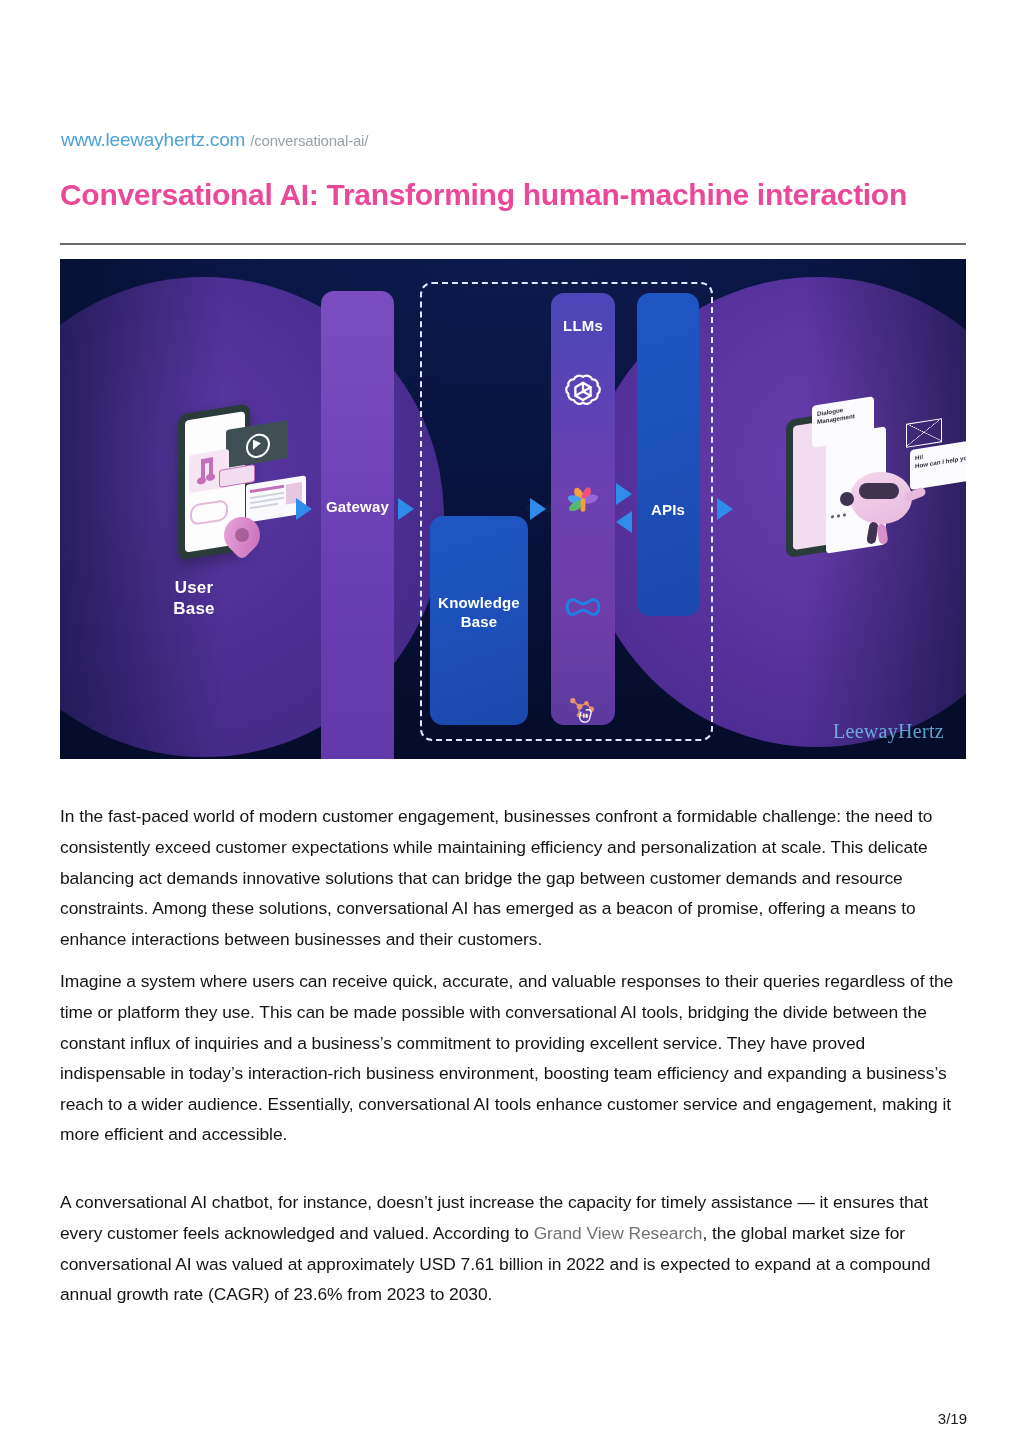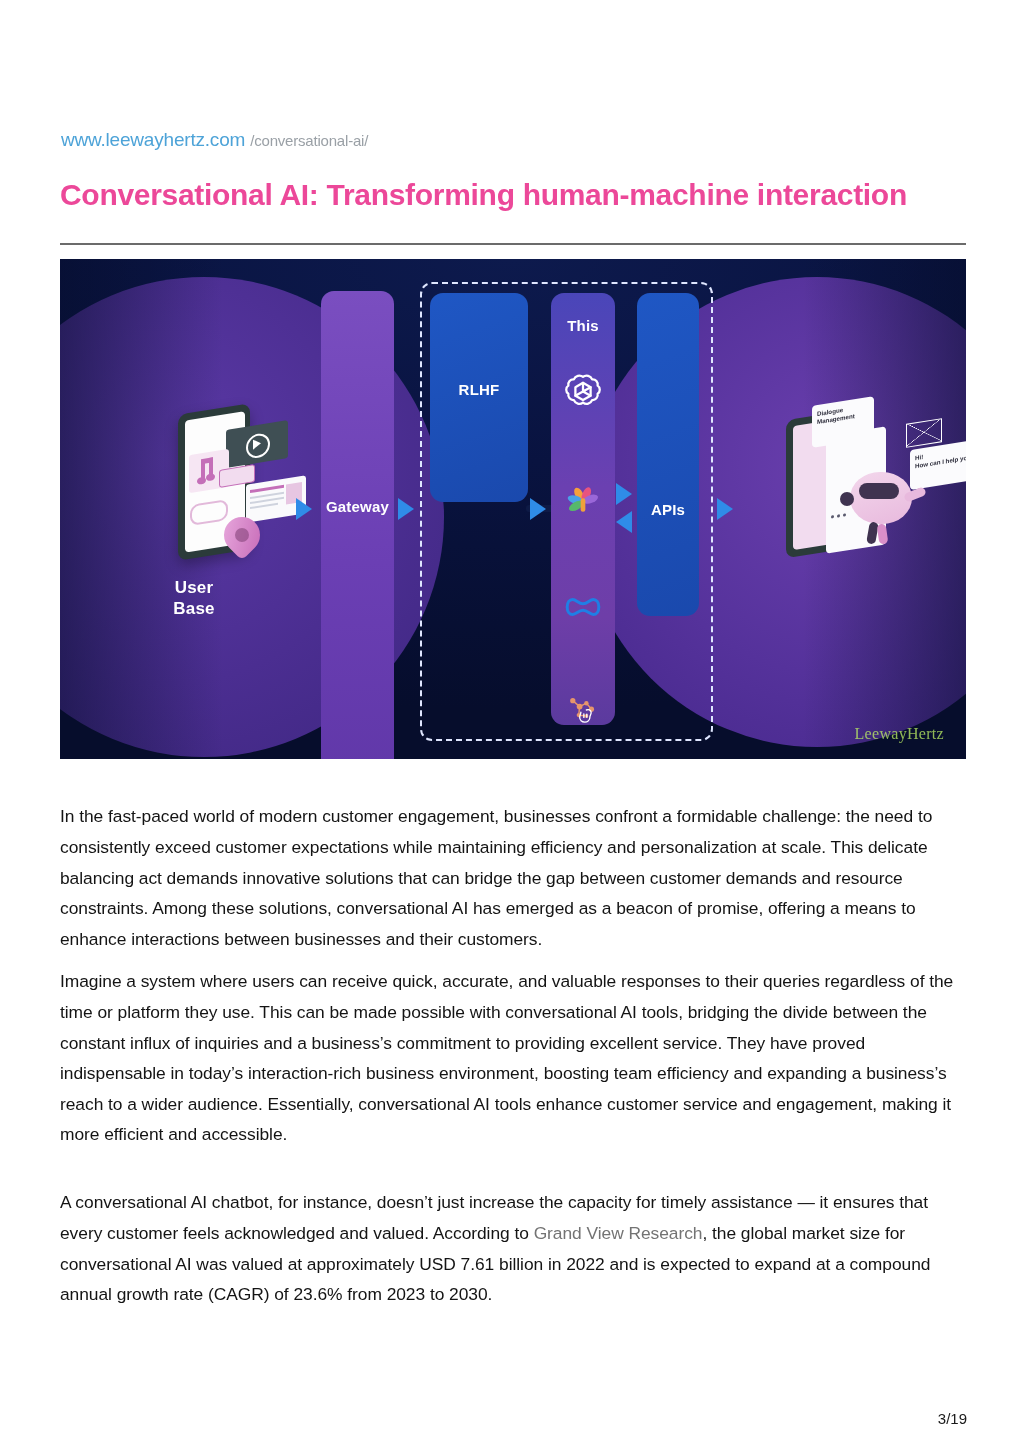--- a/index.html
+++ b/index.html
@@ -97,21 +97,21 @@
   .connector{position:absolute;left:466px;top:246px;width:30px;height:7px;background:#0e1a46;border-radius:3px;}
 
   
   .illus{position:absolute;}
   .cap{
     position:absolute;text-align:center;color:#fff;font-weight:bold;
     font-size:17px;line-height:1.25;letter-spacing:.2px;
   }
   .cap-left{left:34px;top:318px;width:200px;}
 
-  .wm{position:absolute;right:22px;bottom:16px;color:#bef264;font-size:16px;
+  .wm{position:absolute;right:22px;bottom:16px;color:#7dd3fc;font-size:20px;
       font-family:"Liberation Serif", serif;opacity:.75;letter-spacing:.3px;}
 
   
   .phone{
     position:absolute;left:118px;top:150px;width:72px;height:146px;
     background:#2b3b3a;border-radius:9px;transform:skewY(-9deg);
     box-shadow:0 6px 14px rgba(0,0,0,.3);
   }
   .phone-inner{position:absolute;left:7px;top:7px;right:5px;bottom:7px;background:#fdfdfd;border-radius:4px;}
   .card{position:absolute;border-radius:3px;transform:skewY(-9deg);}
@@ -206,31 +206,34 @@
     <div class="arw r" style="left:236px;top:239px;"></div>
 
     <div class="col gateway">
       <div class="clabel">Gateway</div>
     </div>
 
     <div class="arw r" style="left:338px;top:239px;"></div>
 
     <div class="dashed"></div>
 
-    <div class="col rlhf">
-      <div class="clabel">RLHF</div>
-    </div>
-
+
+    <div class="col kb">
+      <div class="clabel">
+        <div>Knowledge</div>
+        <div>Base</div>
+      </div>
+    </div>
 
     <div class="connector"></div>
 
     <div class="arw r" style="left:470px;top:239px;"></div>
 
     <div class="col llms">
-      <div class="clabel">This</div>
+      <div class="clabel">LLMs</div>
 
       <div class="logo" style="top:78px;">
         <svg width="38" height="38" viewBox="0 0 40 40" fill="none" stroke="#ffffff" stroke-width="2.4" stroke-linejoin="round" stroke-linecap="round">
           <path d="M20 6.2c3.3-2.6 8.1-1.2 9.6 2.6 3.6-.4 6.6 3 5.8 6.6 3 1.9 3 6.7 0 8.6.8 3.6-2.2 7-5.8 6.6-1.5 3.8-6.3 5.2-9.6 2.6-3.3 2.6-8.1 1.2-9.6-2.6-3.6.4-6.6-3-5.8-6.6-3-1.9-3-6.7 0-8.6-.8-3.6 2.2-7 5.8-6.6C11.9 5 16.7 3.6 20 6.2z"></path>
           <path d="M20 12.4 28 17v9l-8 4.6-8-4.6v-9z"></path>
           <path d="M20 12.4v9.1l8 4.5M20 21.5l-8 4.5M20 21.5 28 17"></path>
         </svg>
       </div>
 
       <div class="logo" style="top:190px;">

